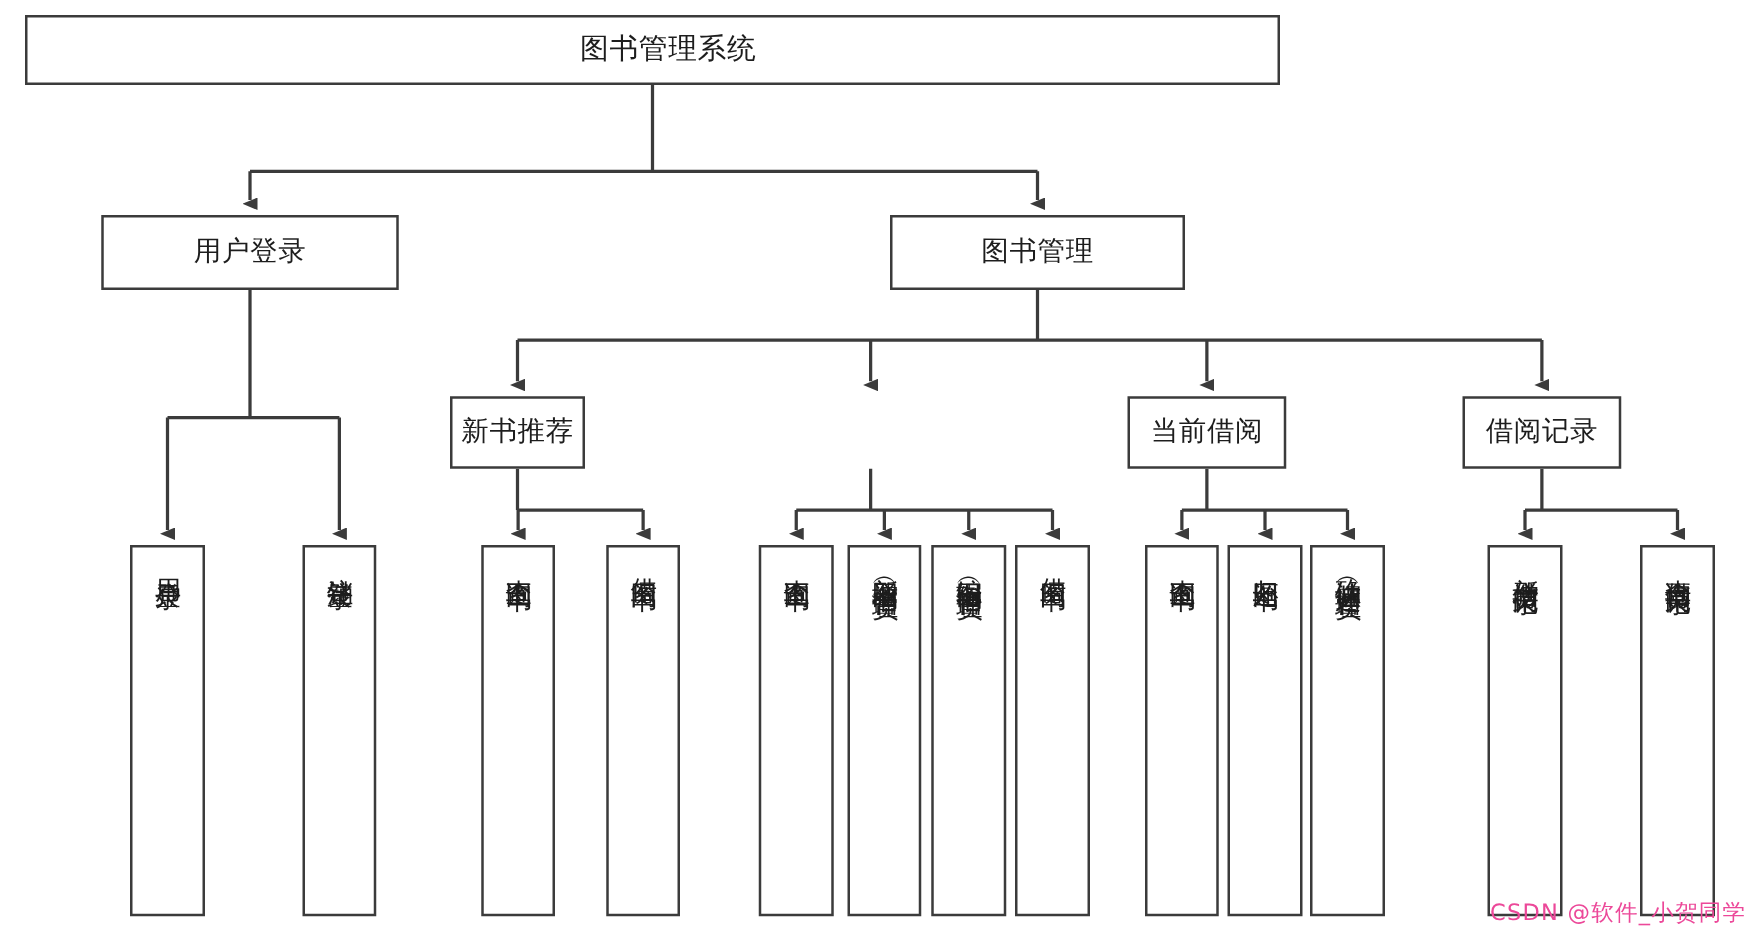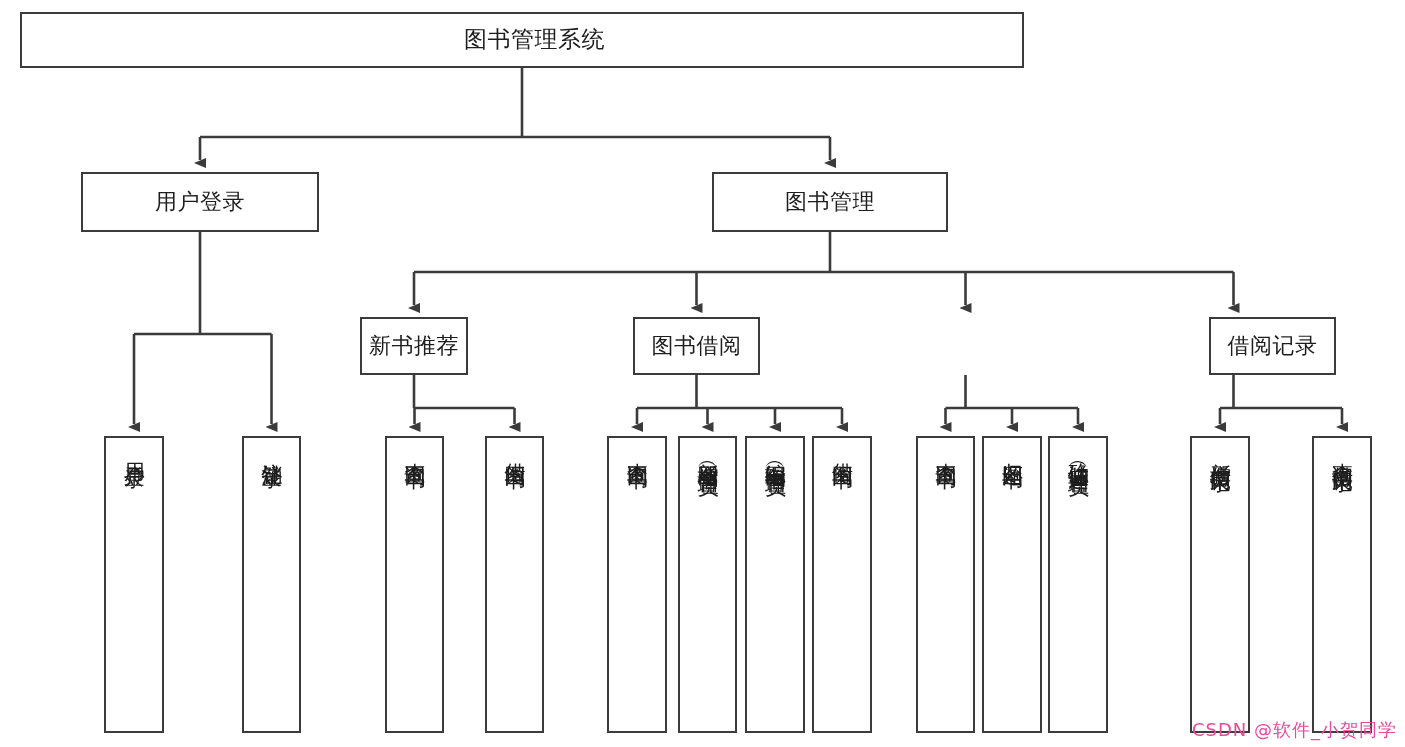--- a/index.html
+++ b/index.html
@@ -122,24 +122,24 @@
   <div class="node horizontal" style="left: 81px; top: 172px; width: 238px; height: 60px;">
     <span class="label">用户登录</span>
   </div>
   <div class="node horizontal" style="left: 712px; top: 172px; width: 236px; height: 60px;">
     <span class="label">图书管理</span>
   </div>
 
   <div class="node horizontal" style="left: 360px; top: 317px; width: 108px; height: 58px; align-items: center;">
     <span class="label">新书推荐</span>
   </div>
-  <div class="node horizontal" style="left: 633px; top: 317px; width: 127px; height: 58px;">
-    <span class="label">图书借阅</span>
+  <div class="node horizontal" style="left: 902px; top: 317px; width: 127px; height: 58px;">
+    <span class="label">当前借阅</span>
   </div>
-  <div class="node horizontal" style="left: 1170px; top: 317px; width: 127px; height: 58px; margin-left: 39px;">
+  <div class="node horizontal" style="left: 1170px; top: 317px; width: 127px; height: 58px;">
     <span class="label">借阅记录</span>
   </div>
 
   <div class="node vertical" style="left: 104px; top: 436px; width: 60px; height: 297px;">
     <span class="label">用户登录</span>
   </div>
   <div class="node vertical" style="left: 242px; top: 436px; width: 59px; height: 297px;">
     <span class="label">注销登录</span>
   </div>
 

